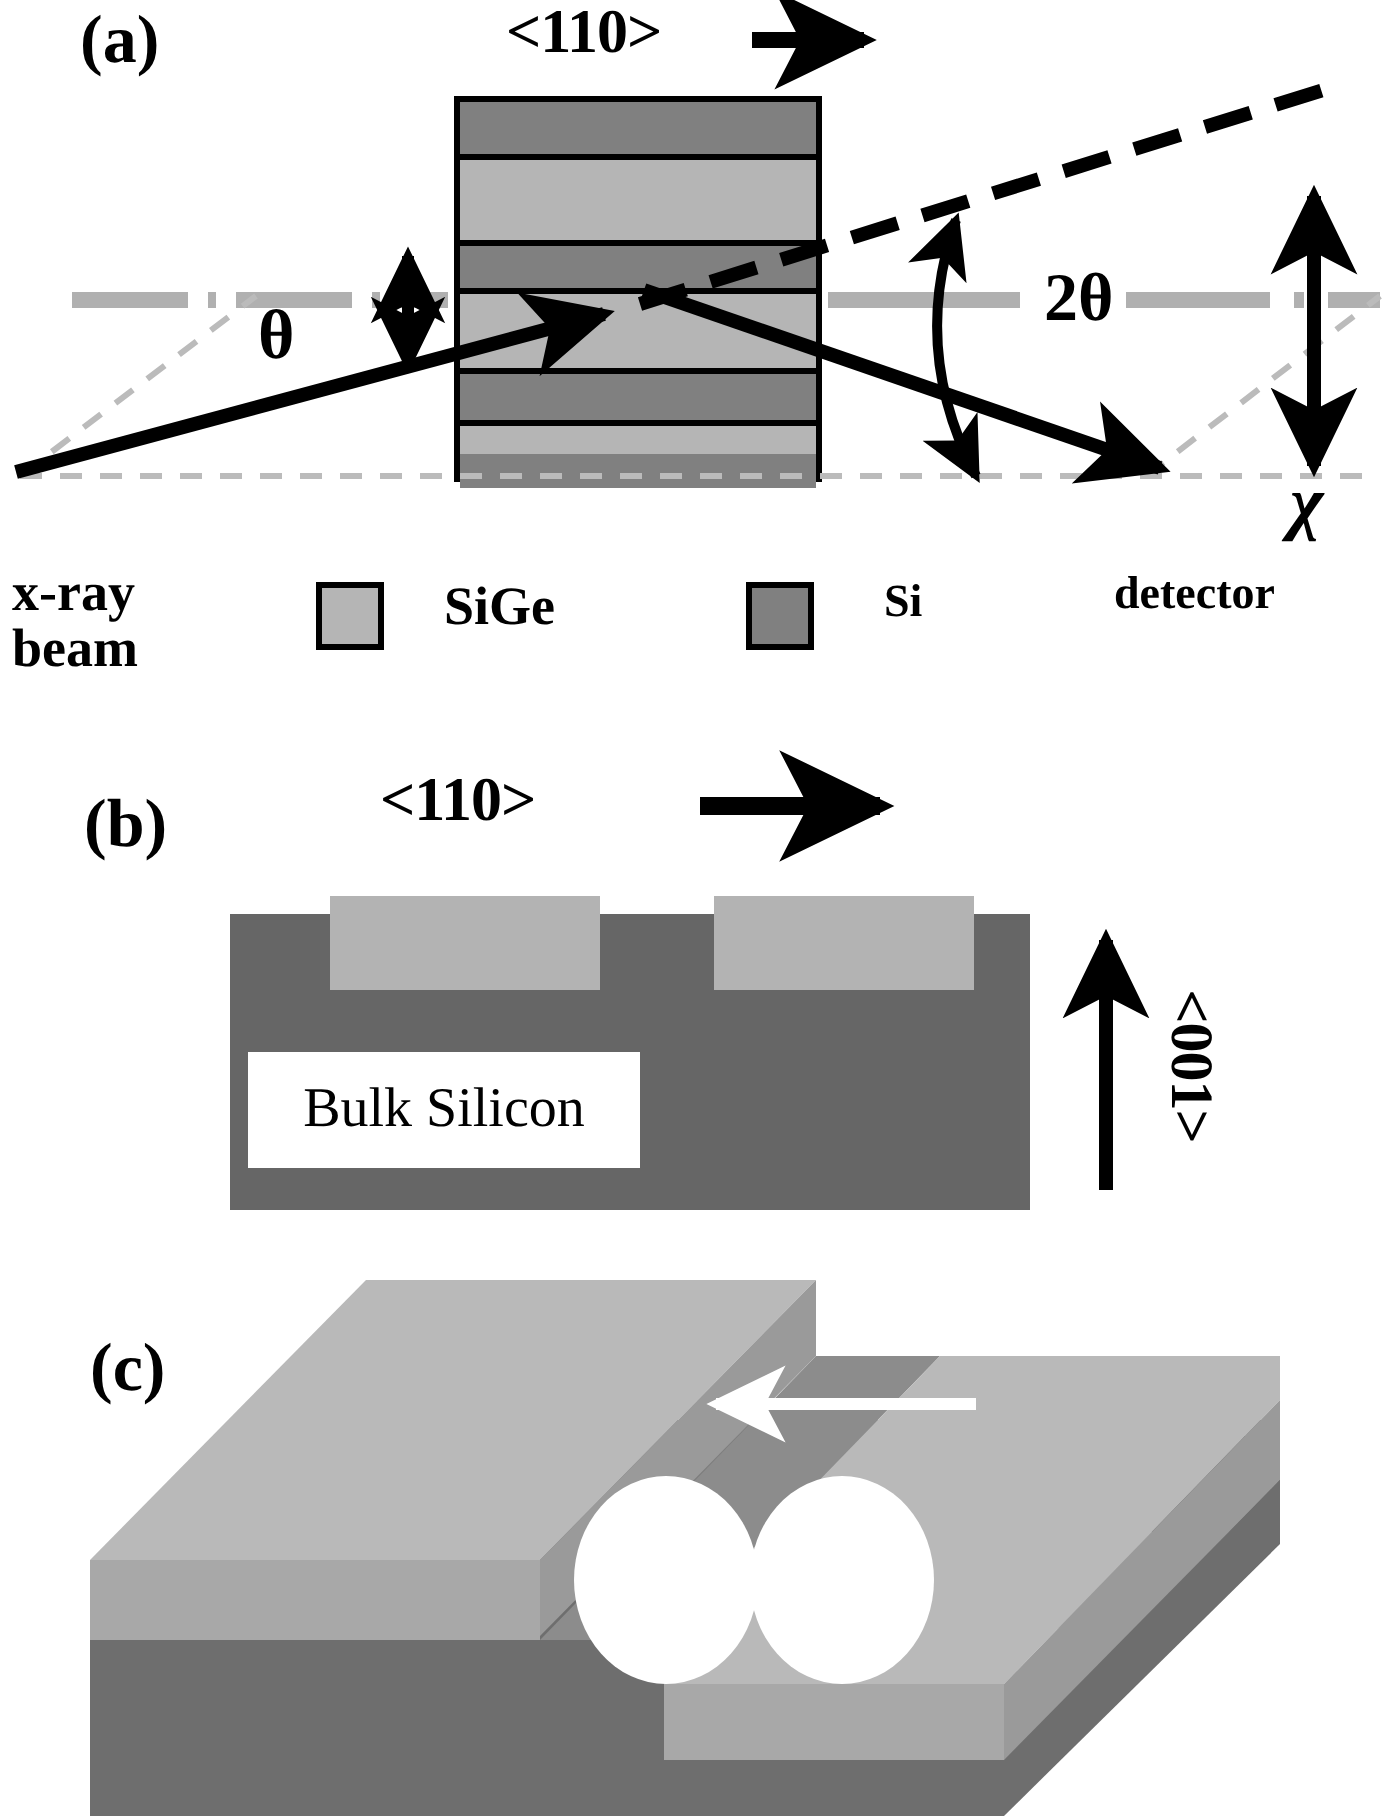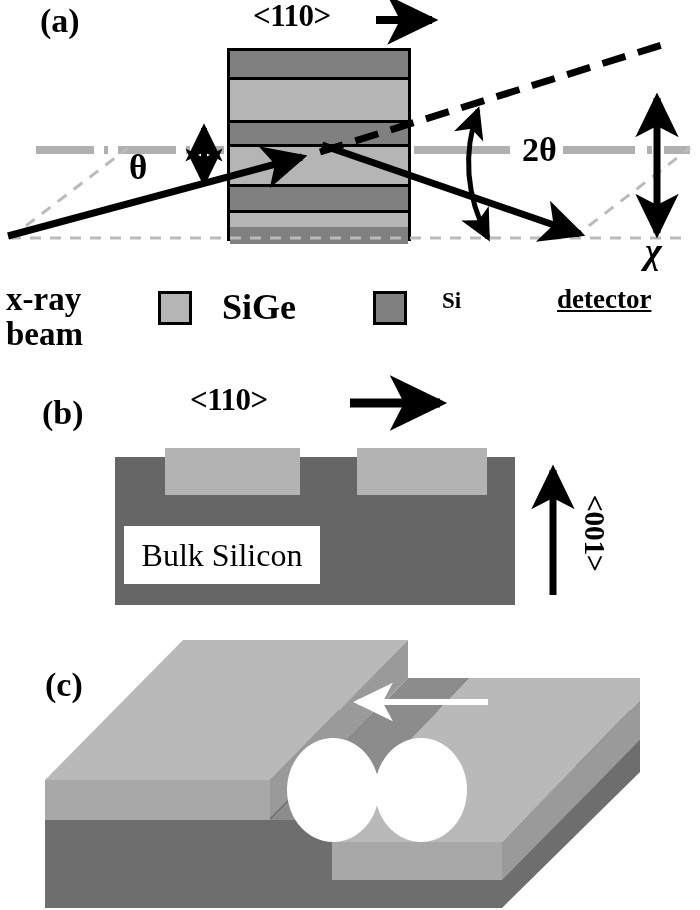--- a/index.html
+++ b/index.html
@@ -180,44 +180,44 @@
       <path d="M488,702 L358,702" stroke="#ffffff" stroke-width="6" fill="none" marker-end="url(#whiteArrow)"></path>
     </g>
   </svg>
 
   <div class="abs plain-serif" style="left:129px; top:150px; font-size:35px; font-weight:bold;">θ</div>
 
   <div class="abs plain-serif" style="left:516px; top:131px; font-size:34px; font-weight:bold; background:#ffffff; padding:2px 6px;">2θ</div>
 
   <div class="abs plain-serif" style="left:645px; top:233px; font-size:36px; font-weight:bold; font-style:italic;">χ</div>
 
-  <div class="abs bold-serif" style="left:6px; top:282px; font-size:33px;">
+  <div class="abs bold-serif" style="left:6px; top:282px; font-size:27px;">
     <div>x-ray</div>
     <div>beam</div>
   </div>
 
   <div class="abs legend-swatch sw-sige" style="left:158px; top:291px; width:34px; height:34px;"></div>
-  <div class="abs bold-serif" style="left:222px; top:289px; font-size:36px;">SiGe</div>
+  <div class="abs bold-serif" style="left:222px; top:289px; font-size:27px;">SiGe</div>
 
   <div class="abs legend-swatch sw-si" style="left:373px; top:291px; width:34px; height:34px;"></div>
   <div class="abs bold-serif" style="left:442px; top:289px; font-size:23px;">Si</div>
 
-  <div class="abs bold-serif" style="left:557px; top:285px; font-size:27px;text-decoration:underline;">detector</div>
+  <div class="abs bold-serif" style="left:557px; top:285px; font-size:23px;">detector</div>
 
   <div class="abs panel-label" style="left:42px; top:396px;">(b)</div>
 
   <div class="abs bold-serif" style="left:190px; top:384px; font-size:31px; letter-spacing:-0.5px;">&lt;110&gt;</div>
 
   <div class="abs b-substrate" style="left:115px; top:457px; width:400px; height:148px;"></div>
 
   <div class="abs b-pad" style="left:165px; top:448px; width:135px; height:47px;"></div>
   <div class="abs b-pad" style="left:357px; top:448px; width:130px; height:47px;"></div>
 
   <div class="abs b-bulk-box" style="left:124px; top:526px; width:196px; height:58px;">
-    <span class="plain-serif" style="font-size:32px;">Bulk Silicon</span>
+    <span class="plain-serif" style="font-size:28px;">Bulk Silicon</span>
   </div>
 
   <div class="abs" style="left:575px; top:478px; width:40px; height:110px;">
     <div class="bold-serif rot-label" style="font-size:30px; letter-spacing:-0.5px; width:110px; height:40px; line-height:40px; text-align:center; position:absolute; left:-35px; top:35px;">&lt;001&gt;</div>
   </div>
 
   <div class="abs panel-label" style="left:45px; top:668px;">(c)</div>
 
 </div>
 

